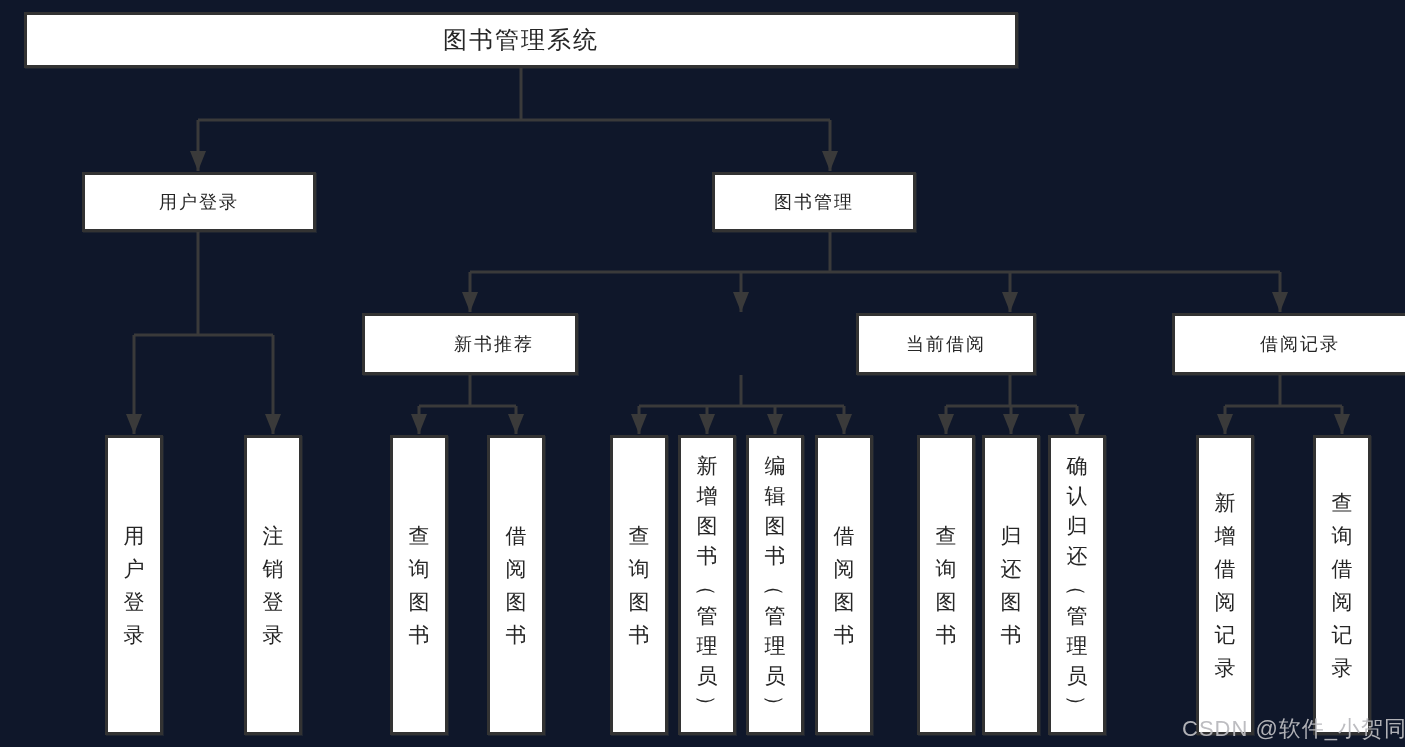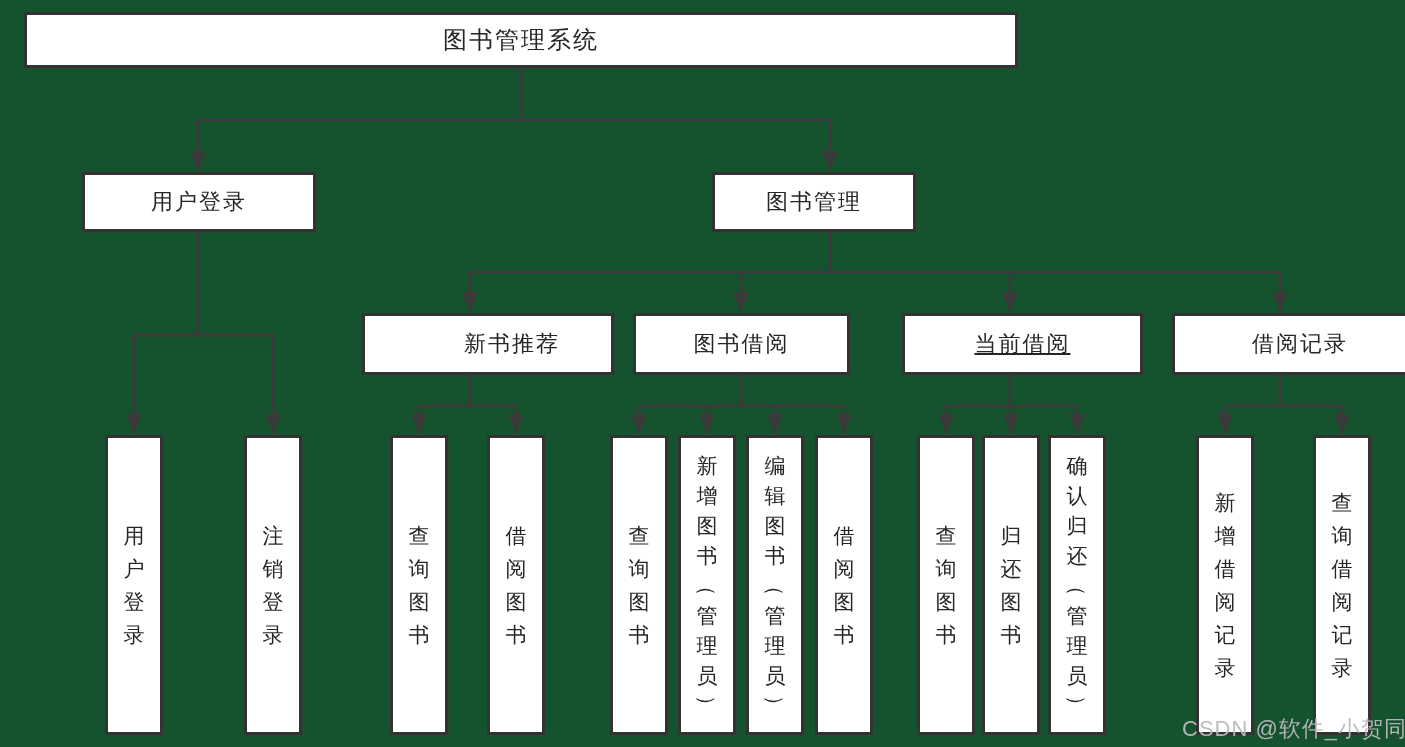--- a/index.html
+++ b/index.html
@@ -3,21 +3,21 @@
 <meta charset="utf-8">
 <style>
   * { margin: 0; padding: 0; box-sizing: border-box; }
   html, body { background: #ffffff; }
   body { font-family: "Liberation Sans", "DejaVu Sans", sans-serif; }
 
   .canvas {
     position: relative;
     width: 1405px;
     height: 747px;
-    background: #14532d;
+    background: #0f172a;
     overflow: hidden;
   }
 
   svg.connectors {
     position: absolute;
     left: 0; top: 0;
     width: 1405px; height: 747px;
     pointer-events: none;
   }
   svg.connectors path.line {
@@ -27,34 +27,34 @@
   }
 
   .node {
     position: absolute;
     border: 3px solid #333333;
     background: #ffffff;
     display: flex;
     align-items: center;
     justify-content: center;
     color: #262626;
-    font-size: 22px;
+    font-size: 18px;
     letter-spacing: 2px;
     box-shadow: 1px 1px 0 rgba(60,60,60,0.35);
   }
 
   .node.root  { left: 24px;  top: 12px;  width: 994px; height: 56px; font-size: 24px; }
 
   .node.l2a   { left: 82px;  top: 172px; width: 234px; height: 60px; }
   .node.l2b   { left: 712px; top: 172px; width: 204px; height: 60px; }
 
   .node.l3    { top: 313px; height: 62px; }
-  .node.l3a   { left: 362px;  width: 252px; padding-left: 48px; }
+  .node.l3a   { left: 362px;  width: 216px; padding-left: 48px; }
   .node.l3b   { left: 633px;  width: 217px; }
-  .node.l3c   { left: 902px;  width: 241px; text-decoration: underline; }
+  .node.l3c   { left: 856px;  width: 180px; }
   .node.l3d   { left: 1172px; width: 256px; }
 
   .leaf {
     position: absolute;
     top: 435px;
     width: 58px;
     height: 300px;
     border: 3px solid #333333;
     background: #ffffff;
     display: flex;
@@ -132,21 +132,20 @@
     <path class="line" d="M1225,406 V434" marker-end="url(#arrow)"></path>
     <path class="line" d="M1342,406 V434" marker-end="url(#arrow)"></path>
   </svg>
 
   <div class="node root">图书管理系统</div>
 
   <div class="node l2a">用户登录</div>
   <div class="node l2b">图书管理</div>
 
   <div class="node l3 l3a">新书推荐</div>
-  <div class="node l3 l3b">图书借阅</div>
   <div class="node l3 l3c">当前借阅</div>
   <div class="node l3 l3d">借阅记录</div>
 
   <div class="leaf g1x1">
       <span class="vchar">用</span>
       <span class="vchar">户</span>
       <span class="vchar">登</span>
       <span class="vchar">录</span>
     </div>
   <div class="leaf g1x2">

